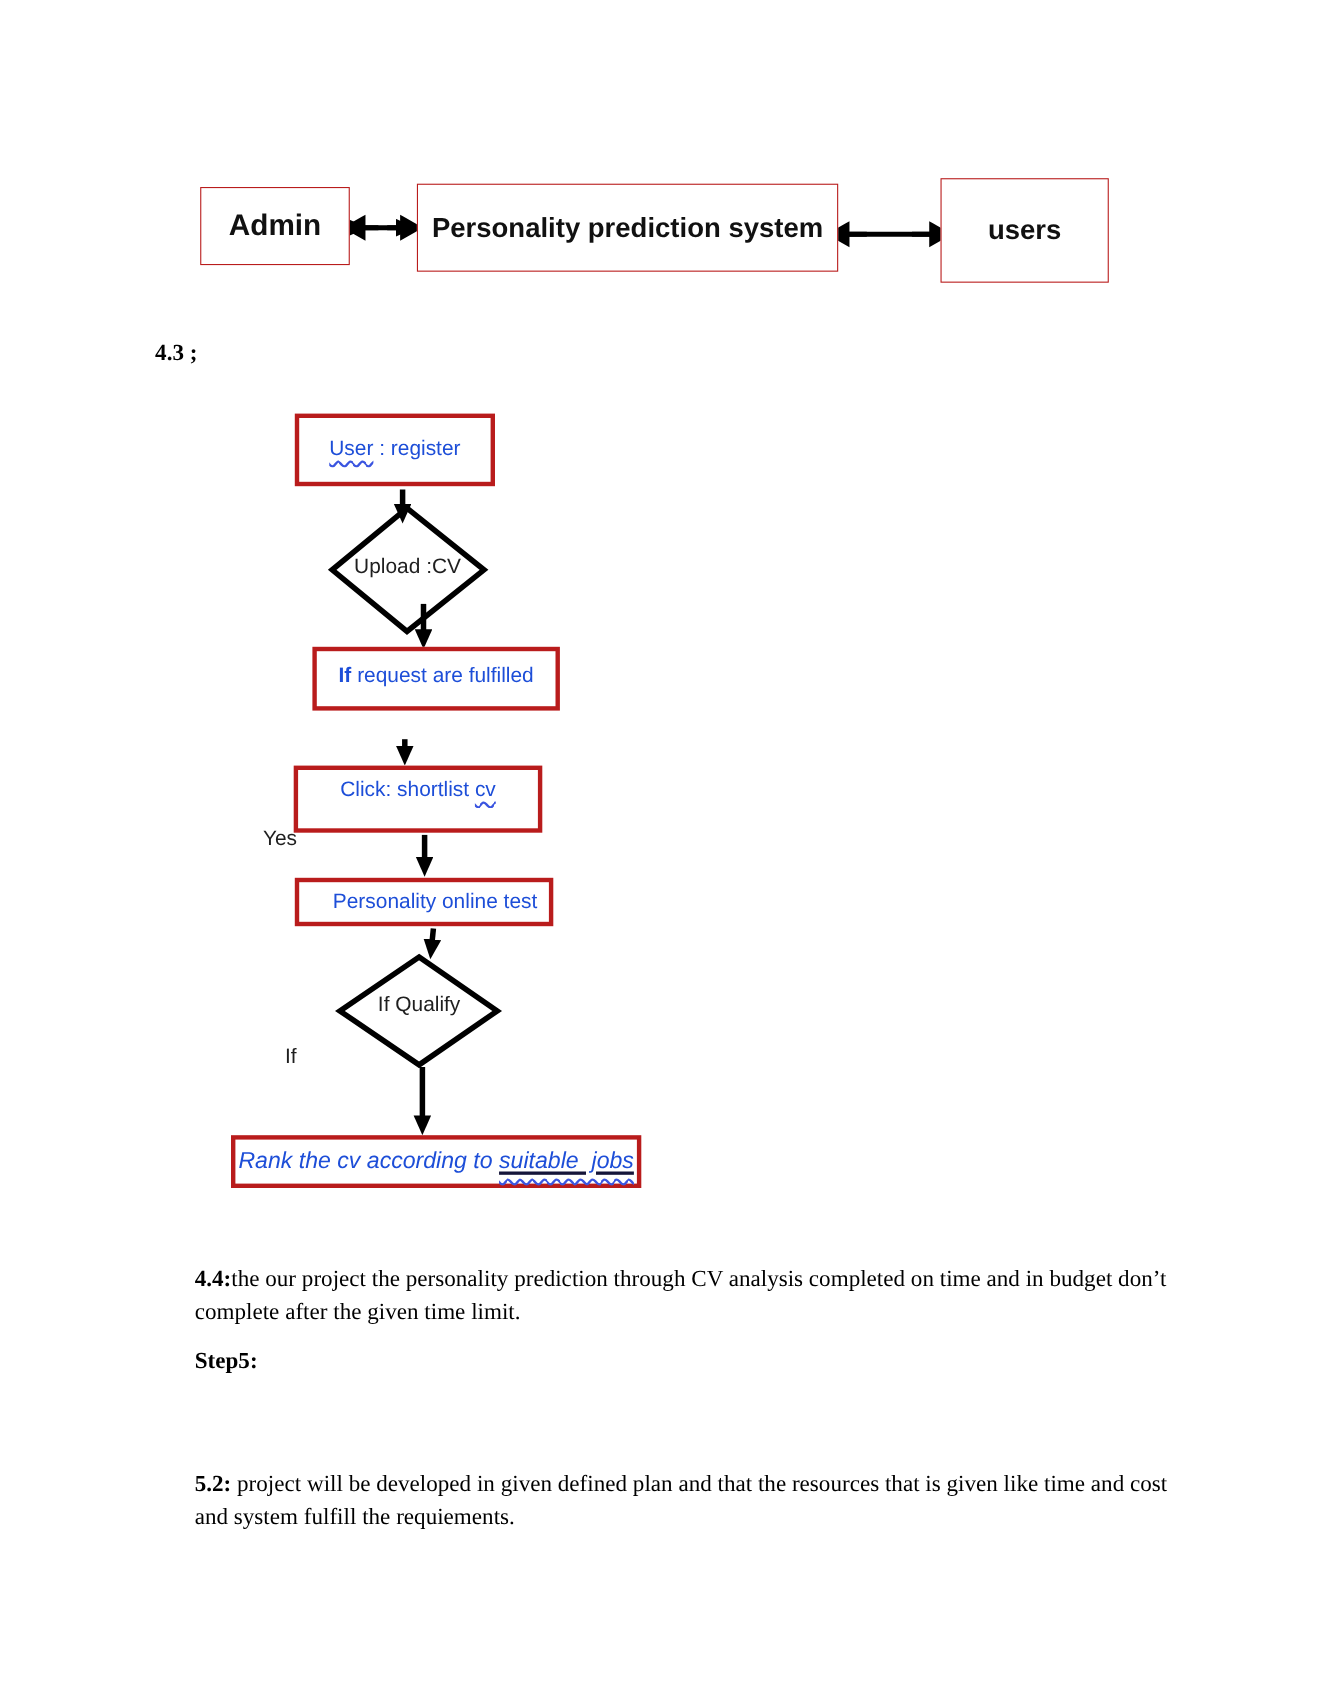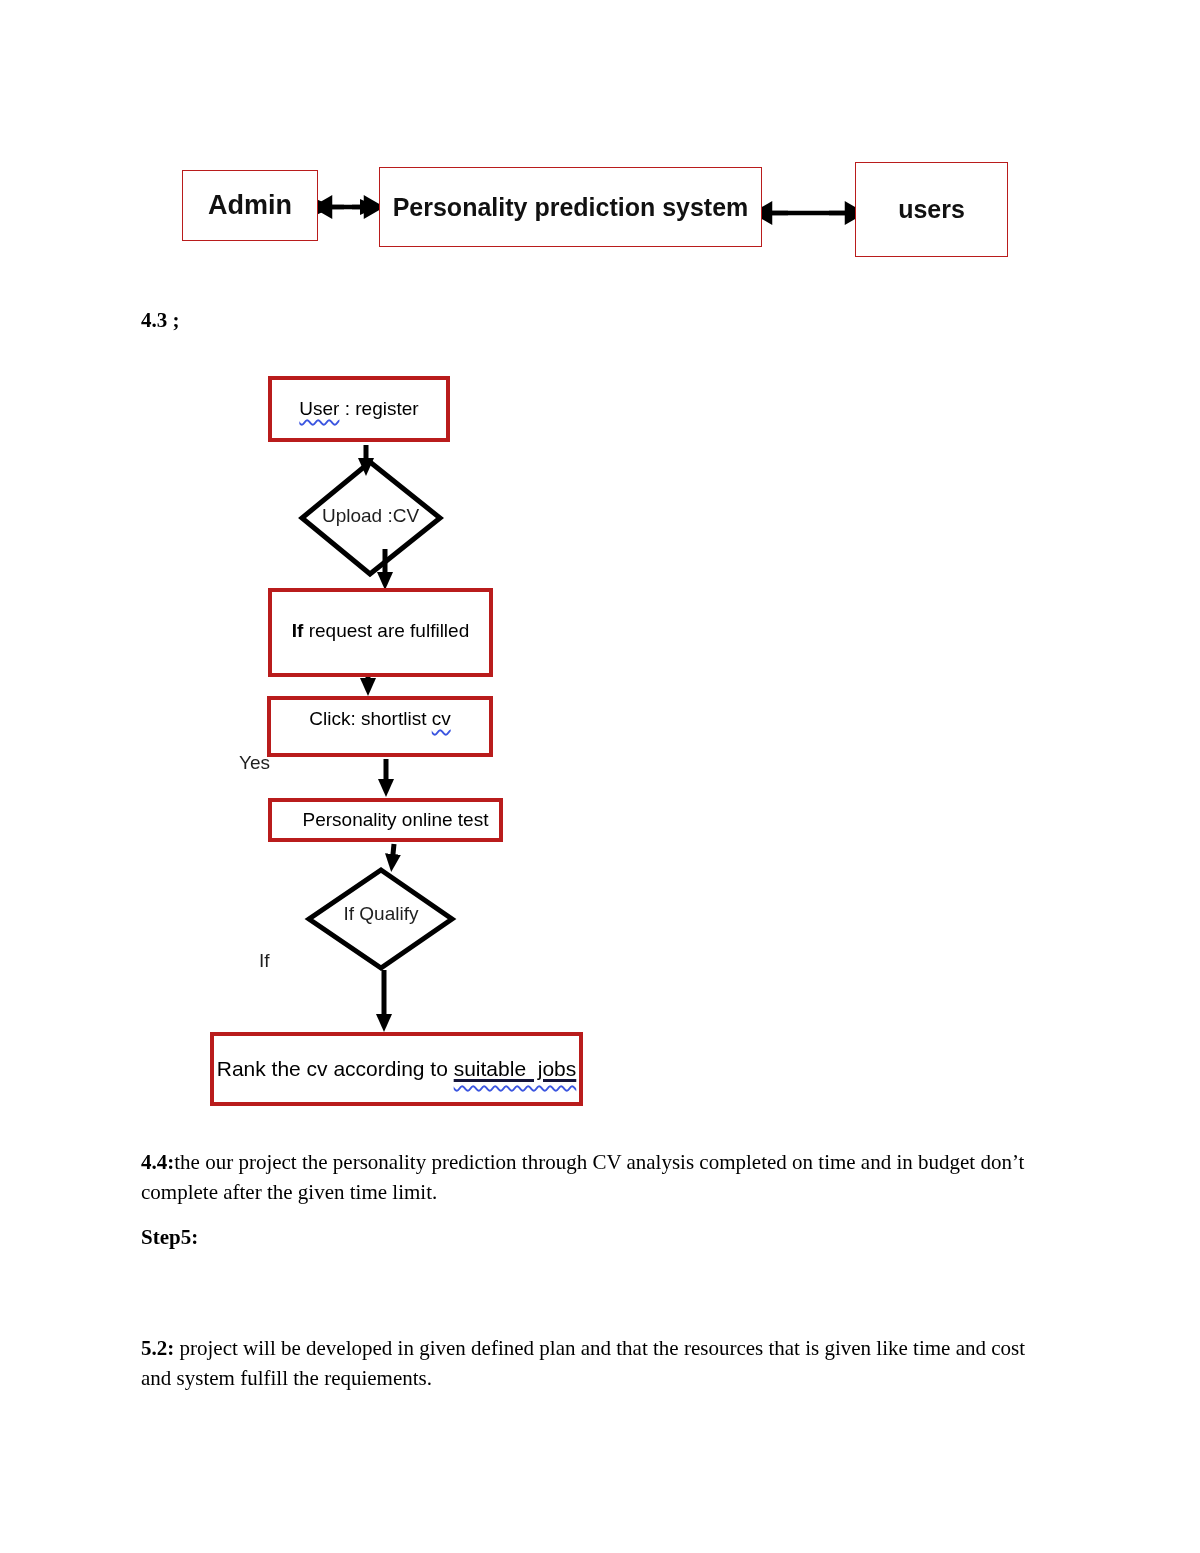--- a/index.html
+++ b/index.html
@@ -10,33 +10,33 @@
     font-family:"Liberation Sans",sans-serif;
     overflow:hidden;
   }
   svg.overlay{position:absolute;left:0;top:0;z-index:1;pointer-events:none;}
   .box{
     position:absolute;box-sizing:border-box;background:#ffffff;
     border:1px solid #b91c1c;display:flex;align-items:center;justify-content:center;
     z-index:2;color:#111;
   }
   .topbox{font-weight:bold;font-size:25px;color:#111;letter-spacing:0px;}
-  .flowbox{border-width:4px;font-size:19px;color:#000000;}
+  .flowbox{border-width:4px;font-size:19px;color:#1d4ed8;}
   .top-align{align-items:flex-start;}
   .diamond-label{
     position:absolute;z-index:2;text-align:center;font-size:19px;color:#1f1f1f;
   }
   .side-label{position:absolute;z-index:2;font-size:19px;color:#1f1f1f;margin-left:23px;}
   .heading{
     position:absolute;z-index:2;font-family:"Liberation Serif",serif;
     font-weight:bold;font-size:21px;color:#000;
   }
   .para{
     position:absolute;z-index:2;font-family:"Liberation Serif",serif;
-    font-size:21px;line-height:30px;color:#000;white-space:nowrap;
+    font-size:21px;line-height:30px;color:#000;white-space:nowrap;margin-left:36px;
   }
   .para b{font-weight:bold;}
   .wavy{
     text-decoration-line:underline;
     text-decoration-style:wavy;
     text-decoration-color:#3b55e0;
     text-decoration-thickness:1.5px;
     text-underline-offset:4px;
   }
   .dbl-underline-outer{
@@ -96,39 +96,39 @@
   </div>
 
   <div class="heading" style="left:141px;top:308px;">4.3 ;</div>
 
   <div class="box flowbox" style="left:268px;top:376px;width:182px;height:66px;">
     <span><span class="wavy">User</span><span> : register</span></span>
   </div>
 
   <div class="diamond-label" style="left:303px;top:505px;width:135px;">Upload :CV</div>
 
-  <div class="box flowbox top-align" style="left:268px;top:588px;width:225px;height:89px;padding-top:28px;">
+  <div class="box flowbox top-align" style="left:284px;top:588px;width:225px;height:58px;padding-top:12px;">
     <span><b>If</b><span> request are fulfilled</span></span>
   </div>
 
   <div class="box flowbox top-align" style="left:267px;top:696px;width:226px;height:61px;padding-top:8px;">
     <span><span>Click: shortlist </span><span class="wavy">cv</span></span>
   </div>
 
   <div class="side-label" style="left:216px;top:752px;">Yes</div>
 
   <div class="box flowbox" style="left:268px;top:798px;width:235px;height:44px;padding-left:20px;">
     <span>Personality online test</span>
   </div>
 
   <div class="diamond-label" style="left:310px;top:903px;width:142px;">If Qualify</div>
 
   <div class="side-label" style="left:236px;top:950px;">If</div>
 
-  <div class="box flowbox rankbox" style="left:210px;top:1032px;width:373px;height:74px;">
+  <div class="box flowbox rankbox" style="left:210px;top:1032px;width:373px;height:48px;font-style:italic;">
     <span><span>Rank the cv according to </span><span class="dbl-underline-outer"><span class="dbl-underline-inner">suitable  jobs</span></span></span>
   </div>
 
   <div class="para" style="left:141px;top:1147px;">
     <div><b>4.4:</b><span>the our project the personality prediction through CV analysis completed on time and in budget don’t</span></div>
     <div>complete after the given time limit.</div>
   </div>
 
   <div class="para" style="left:141px;top:1222px;font-weight:bold;">Step5:</div>
 

